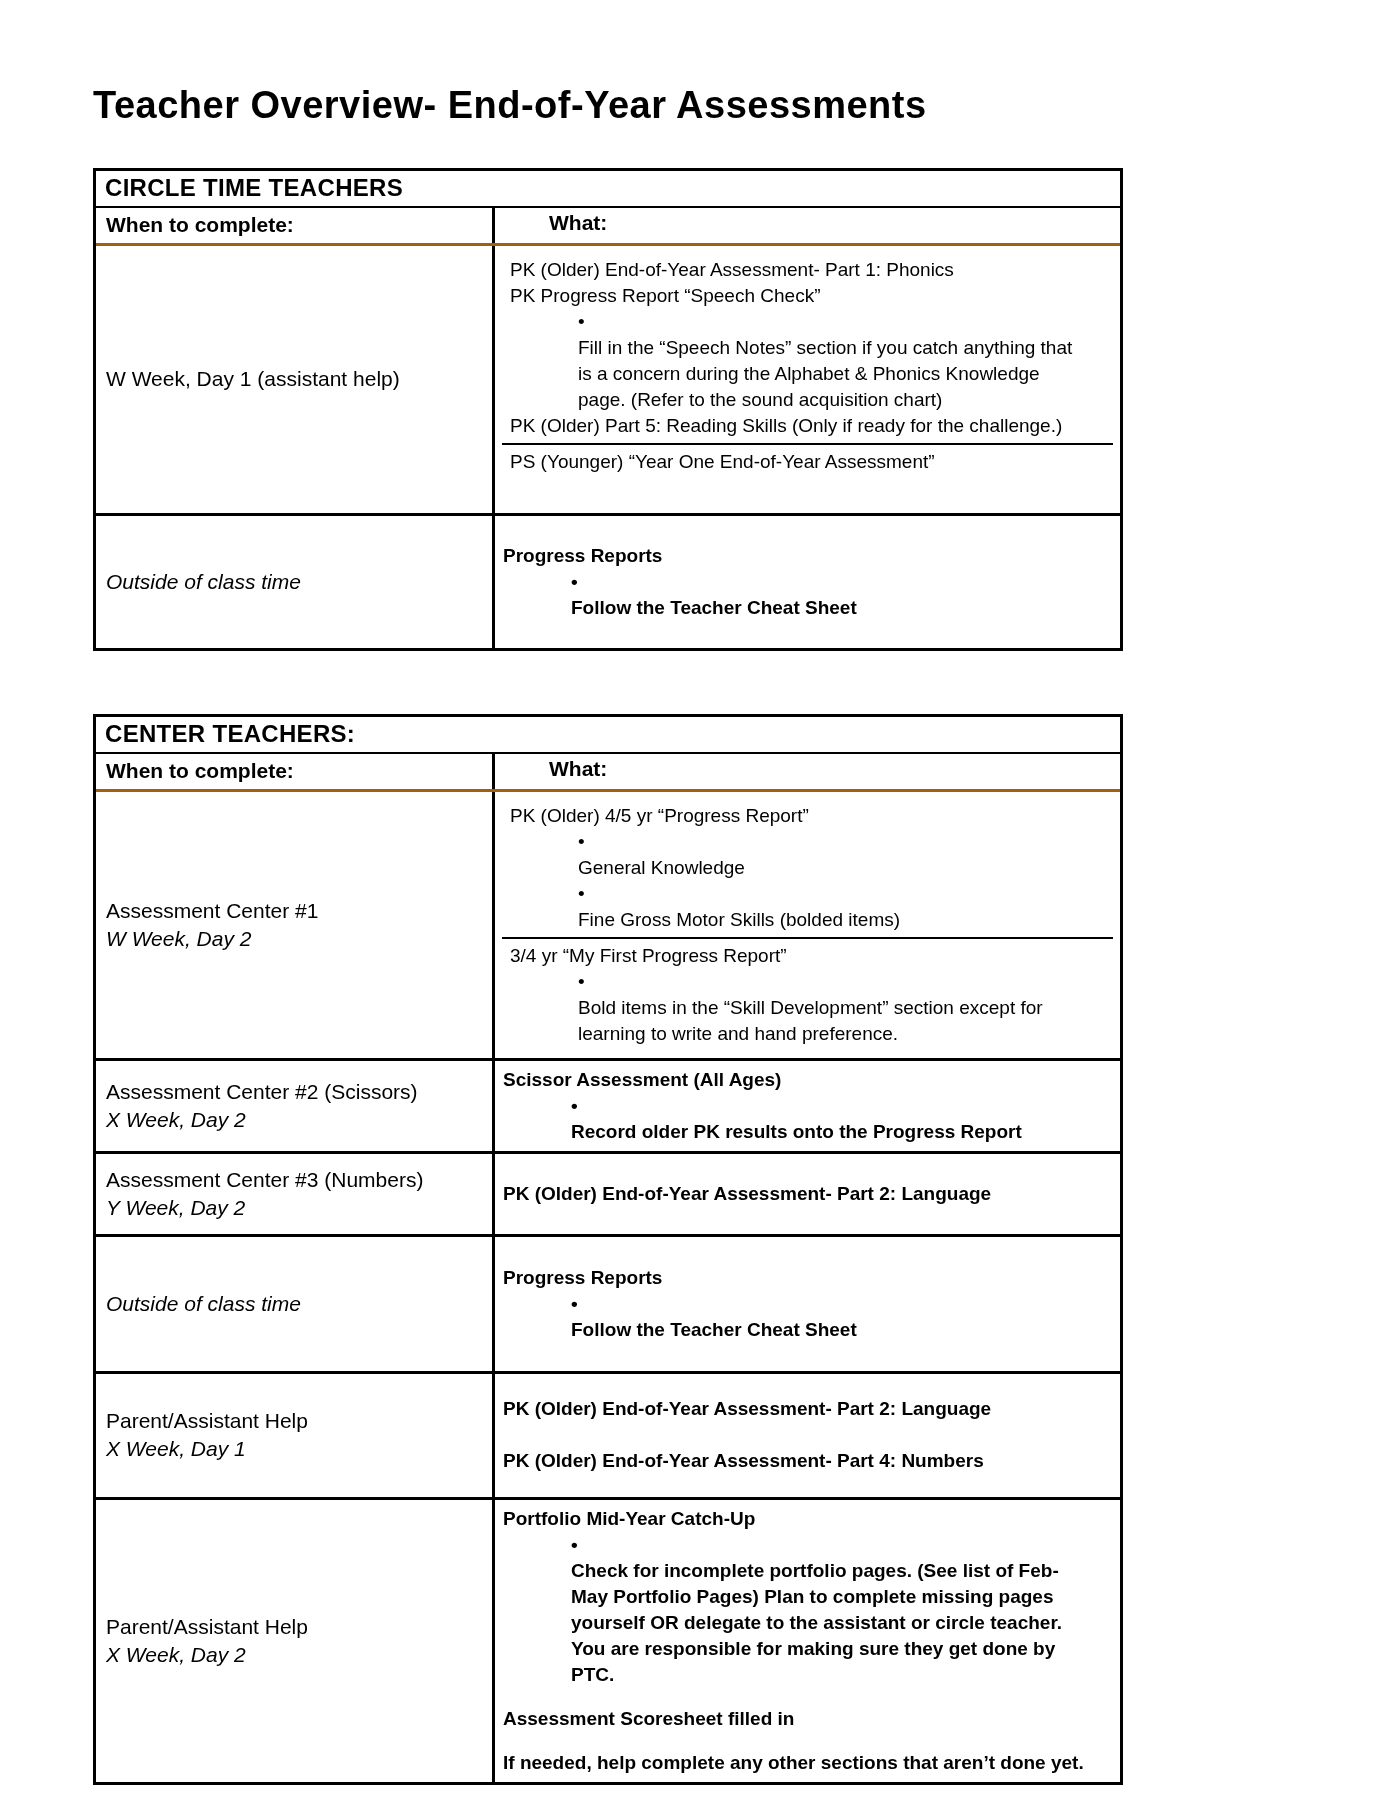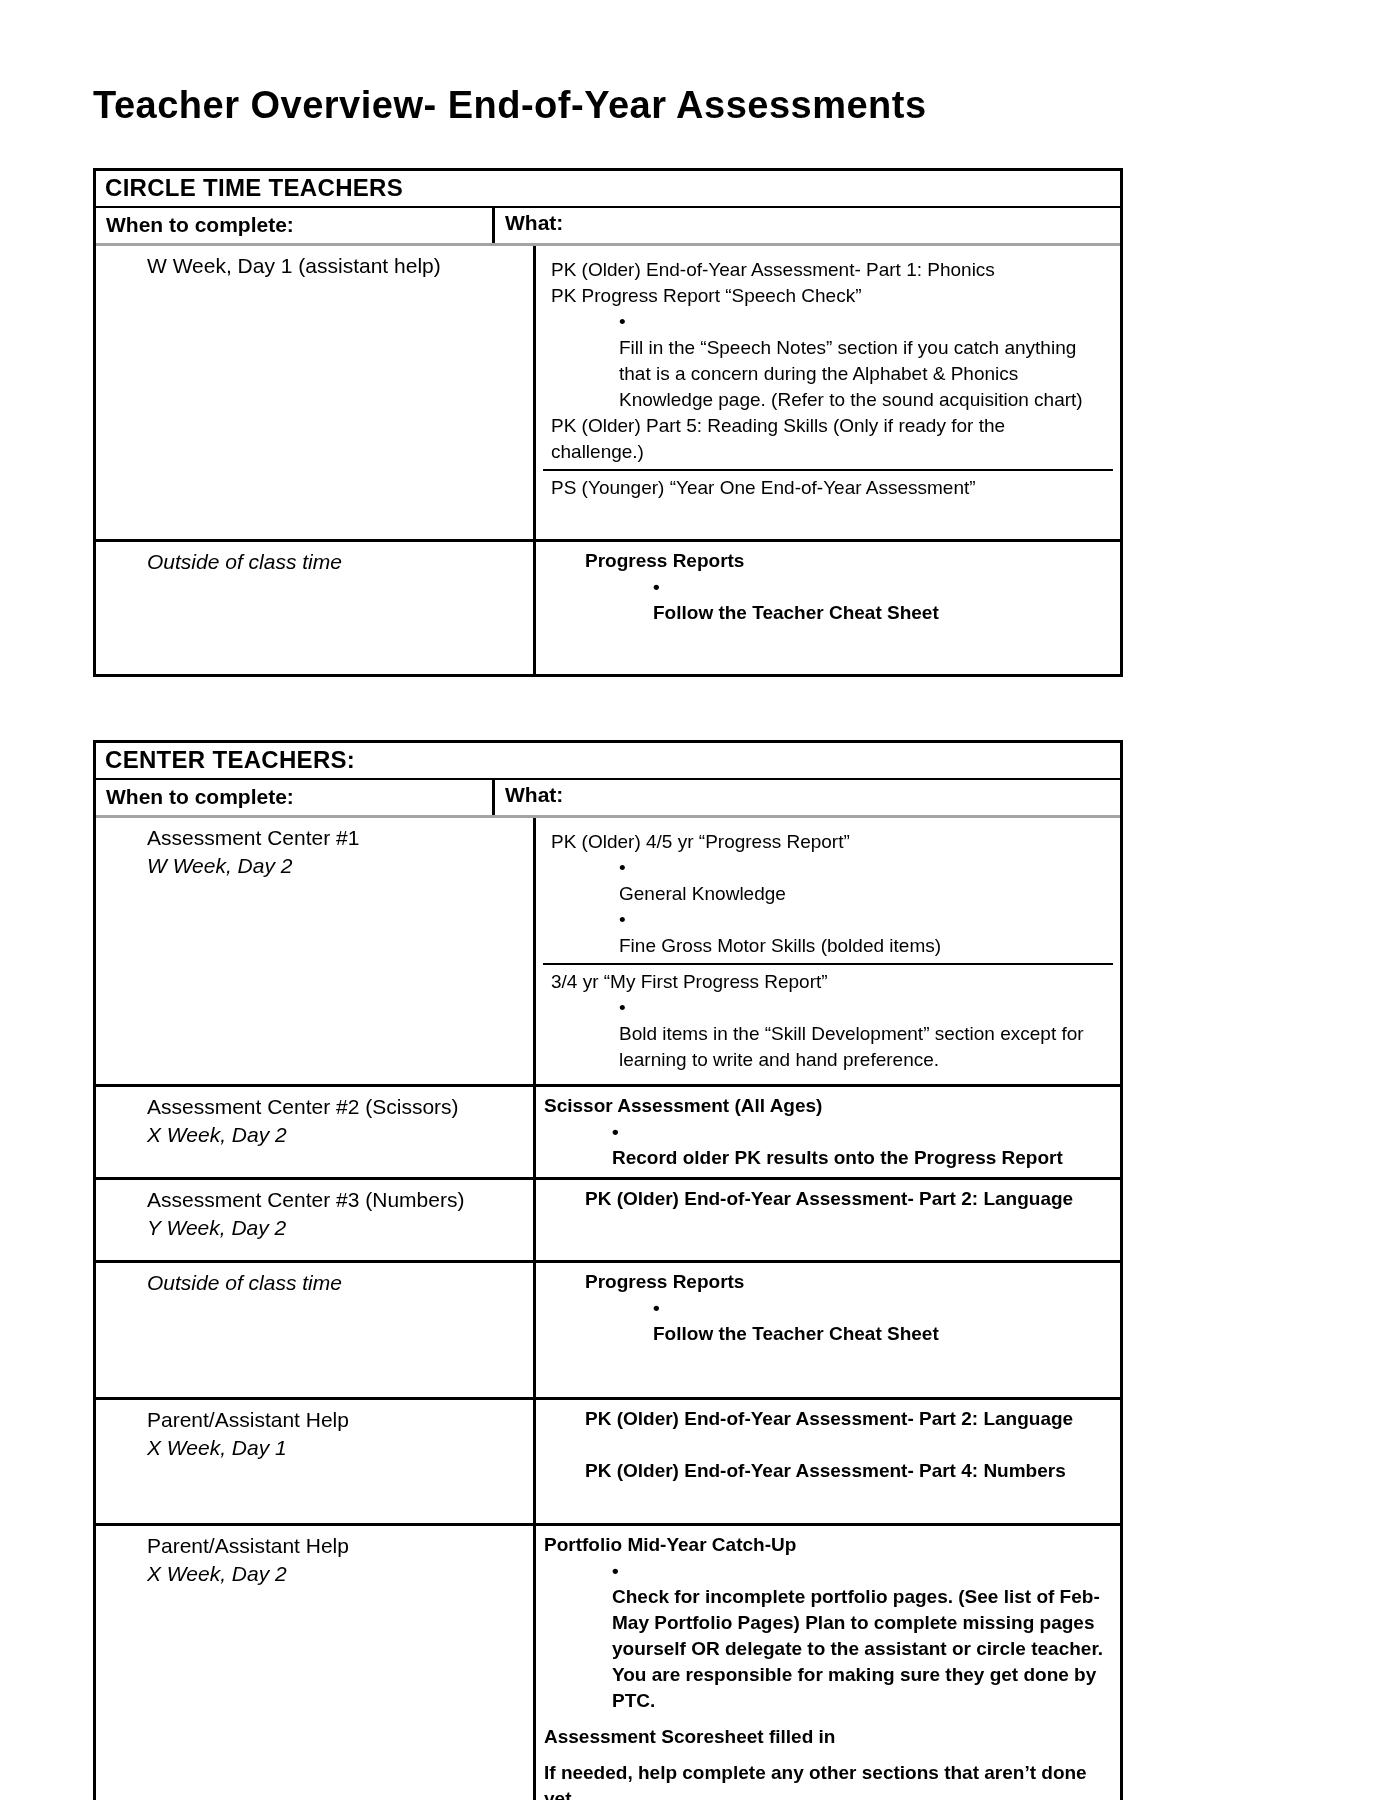--- a/index.html
+++ b/index.html
@@ -31,21 +31,21 @@
   .doc-table.first { margin-top: 40px; }
   .doc-table.second { margin-top: 63px; }
 
   .sec-header {
     font-size: 24px;
     font-weight: bold;
     padding: 3px 9px 4px 9px;
     border-bottom: 2px solid #000;
     letter-spacing: 0.3px;
   }
-  .hdr-row { display: flex; border-bottom: 3px solid #a3a3a3; }
+  .hdr-row { display: flex; border-bottom: 3px solid #a16207; gap: 44px; }
   .hdr-cell {
     font-size: 21px;
     font-weight: bold;
     padding: 3px 8px 4px 10px;
     box-sizing: border-box;
   }
   .t-row { display: flex; }
   .t-row + .t-row { border-top: 3px solid #000; }
 
   .col1 {
@@ -61,30 +61,30 @@
     flex: 1;
     box-sizing: border-box;
     font-size: 19px;
     line-height: 26px;
   }
   .col2.pad { padding: 6px 10px 6px 8px; font-weight: bold; }
   .col2.split { padding: 7px; display: flex; flex-direction: column; }
   .sub { padding: 4px 10px 4px 8px; box-sizing: border-box; }
   .sub + .sub { border-top: 2px solid #000; }
 
-  .v-center { display: flex; flex-direction: column; justify-content: flex-start; margin-left: 41px; }
+  .v-center { display: flex; flex-direction: column; justify-content: center; }
   .it { font-style: italic; }
 
   .bullet { display: flex; align-items: flex-start; flex-direction: column; }
   .dot { width: 34px; flex-shrink: 0; text-align: left; padding-left: 0; }
   .dot::before { content: "\2022"; }
   .bullet { padding-left: 68px; }
   .btext { max-width: 500px; }
 
-  .gap26 { margin-top: 10px; }
+  .gap26 { margin-top: 18px; }
   .rowgap26 { row-gap: 26px; }
 
   
   .t1-r1-a { min-height: 188px; }
   .t1-r1-b { min-height: 63px; }
   .t1-r2 { min-height: 132px; }
   .t2-r1-a { min-height: 84px; }
   .t2-r1-b { min-height: 88px; }
   .t2-r2 { min-height: 80px; }
   .t2-r3 { min-height: 80px; }

